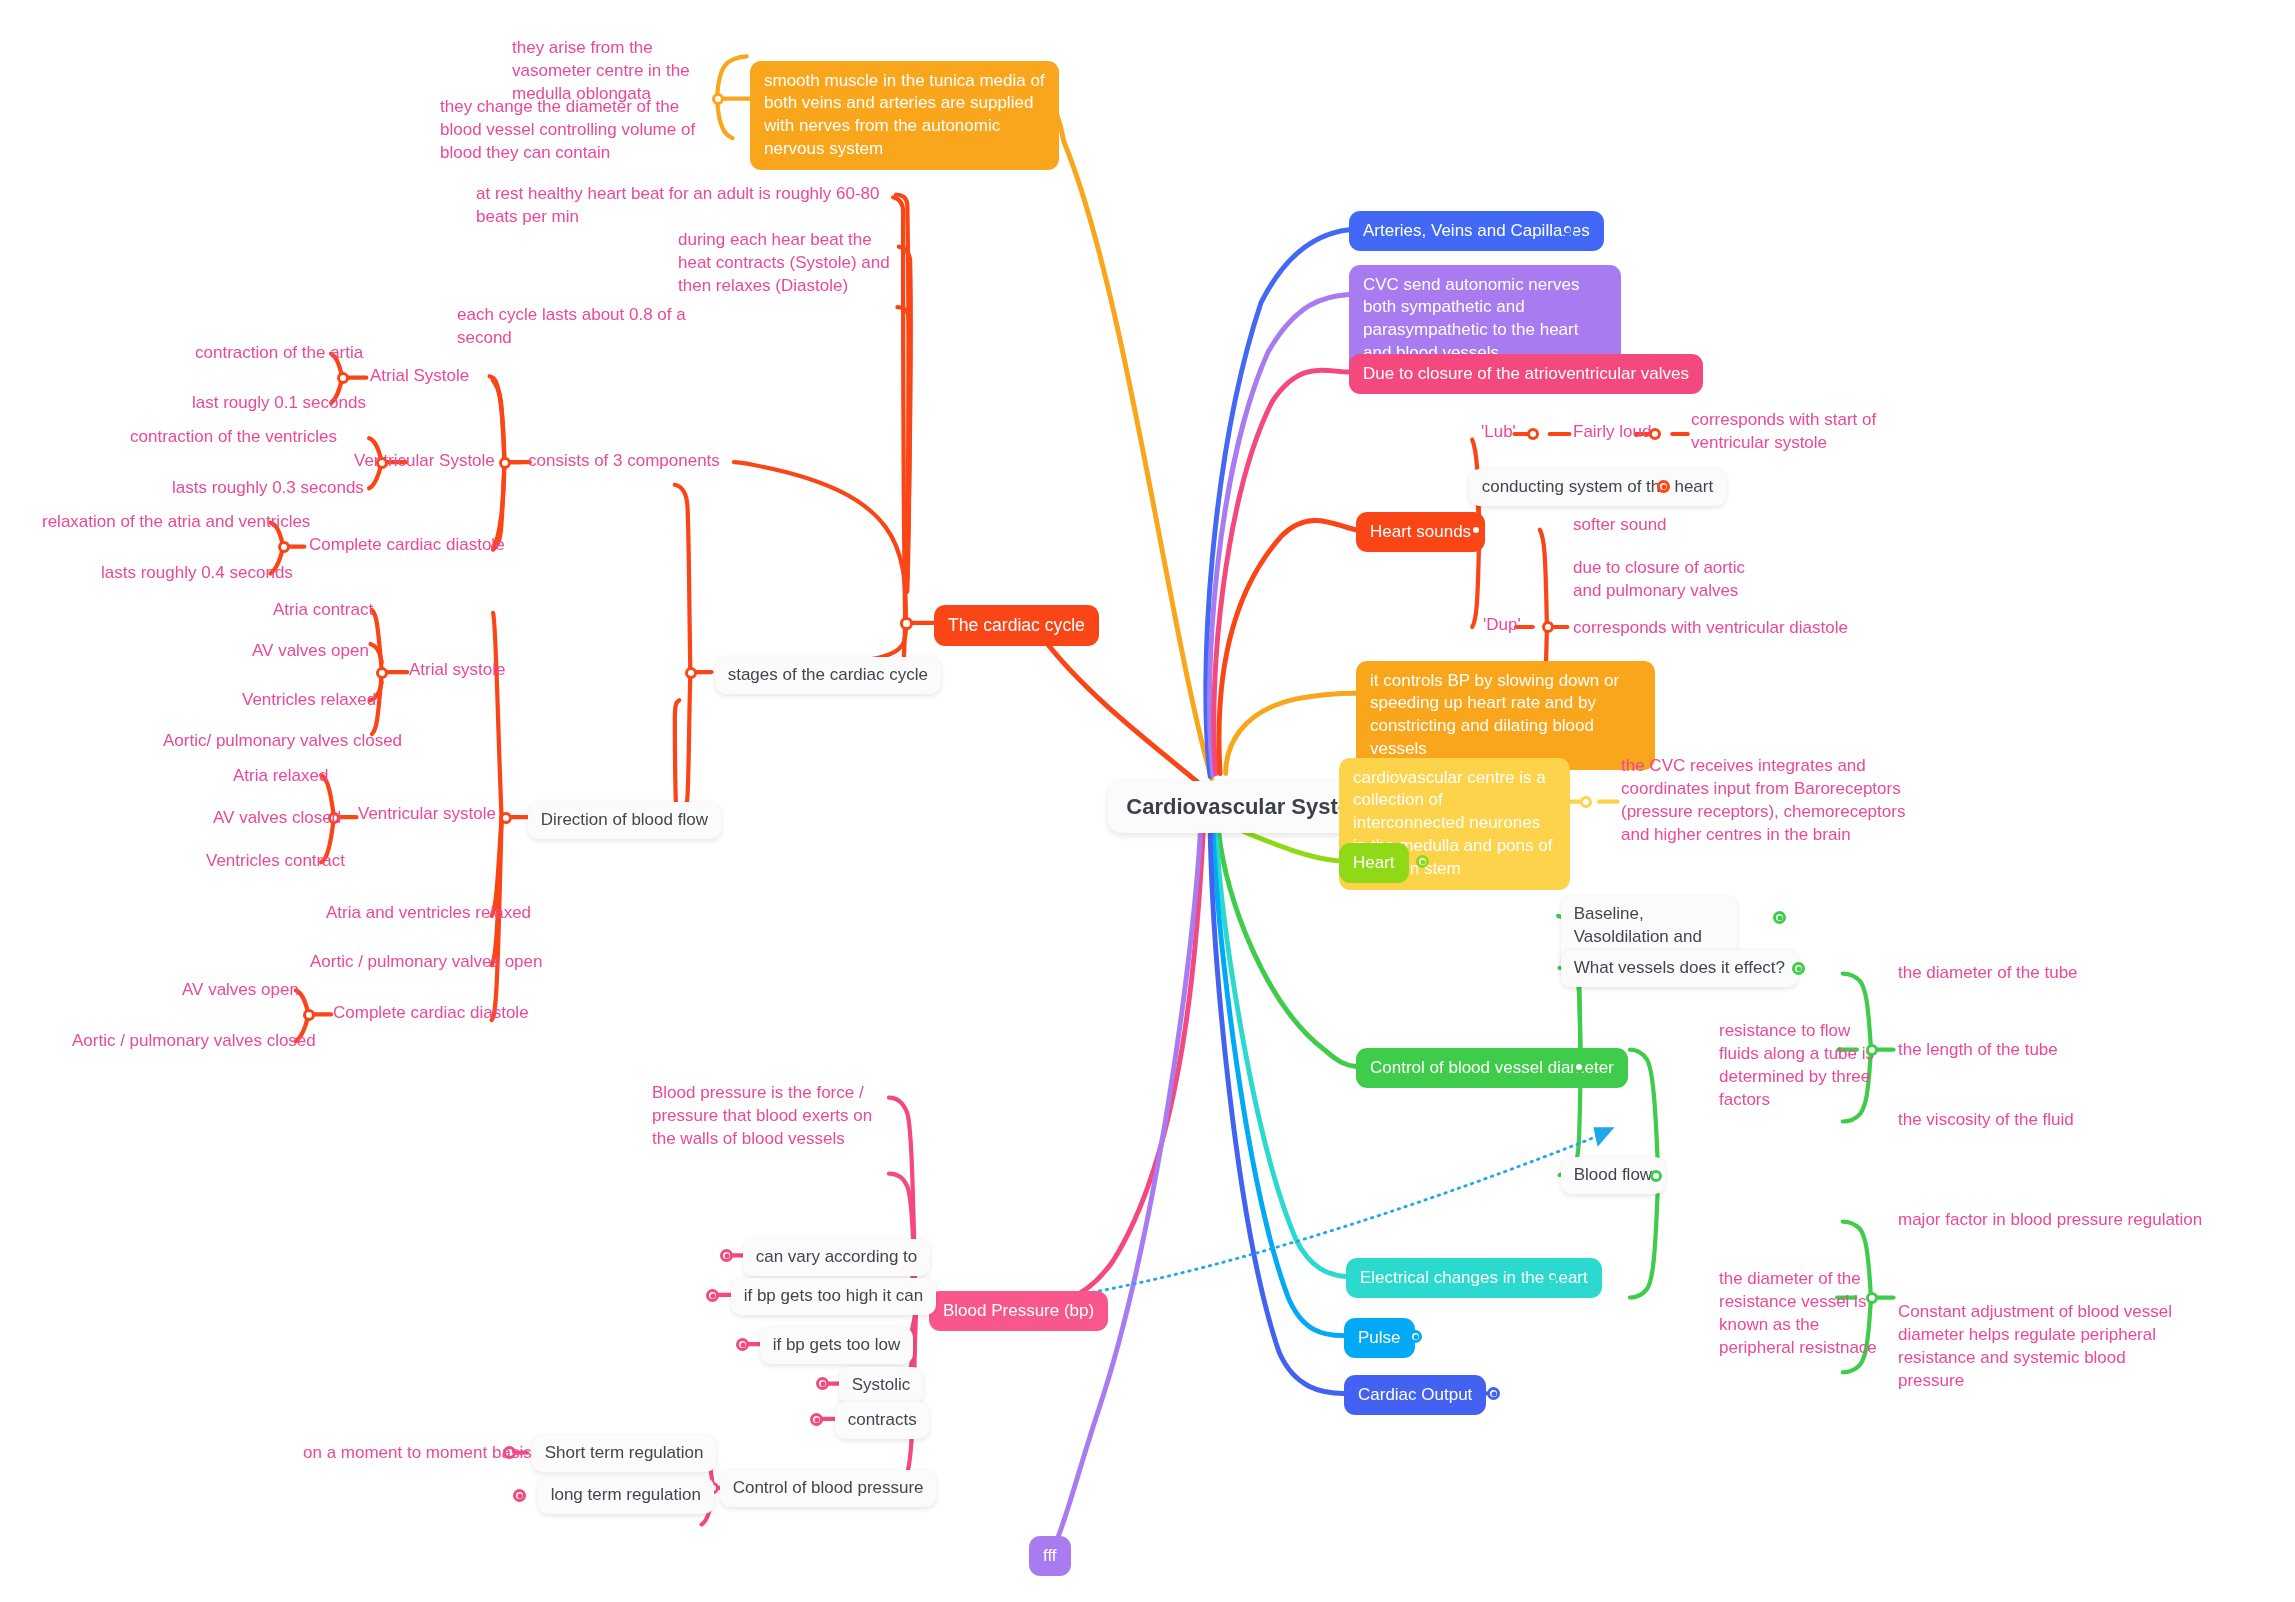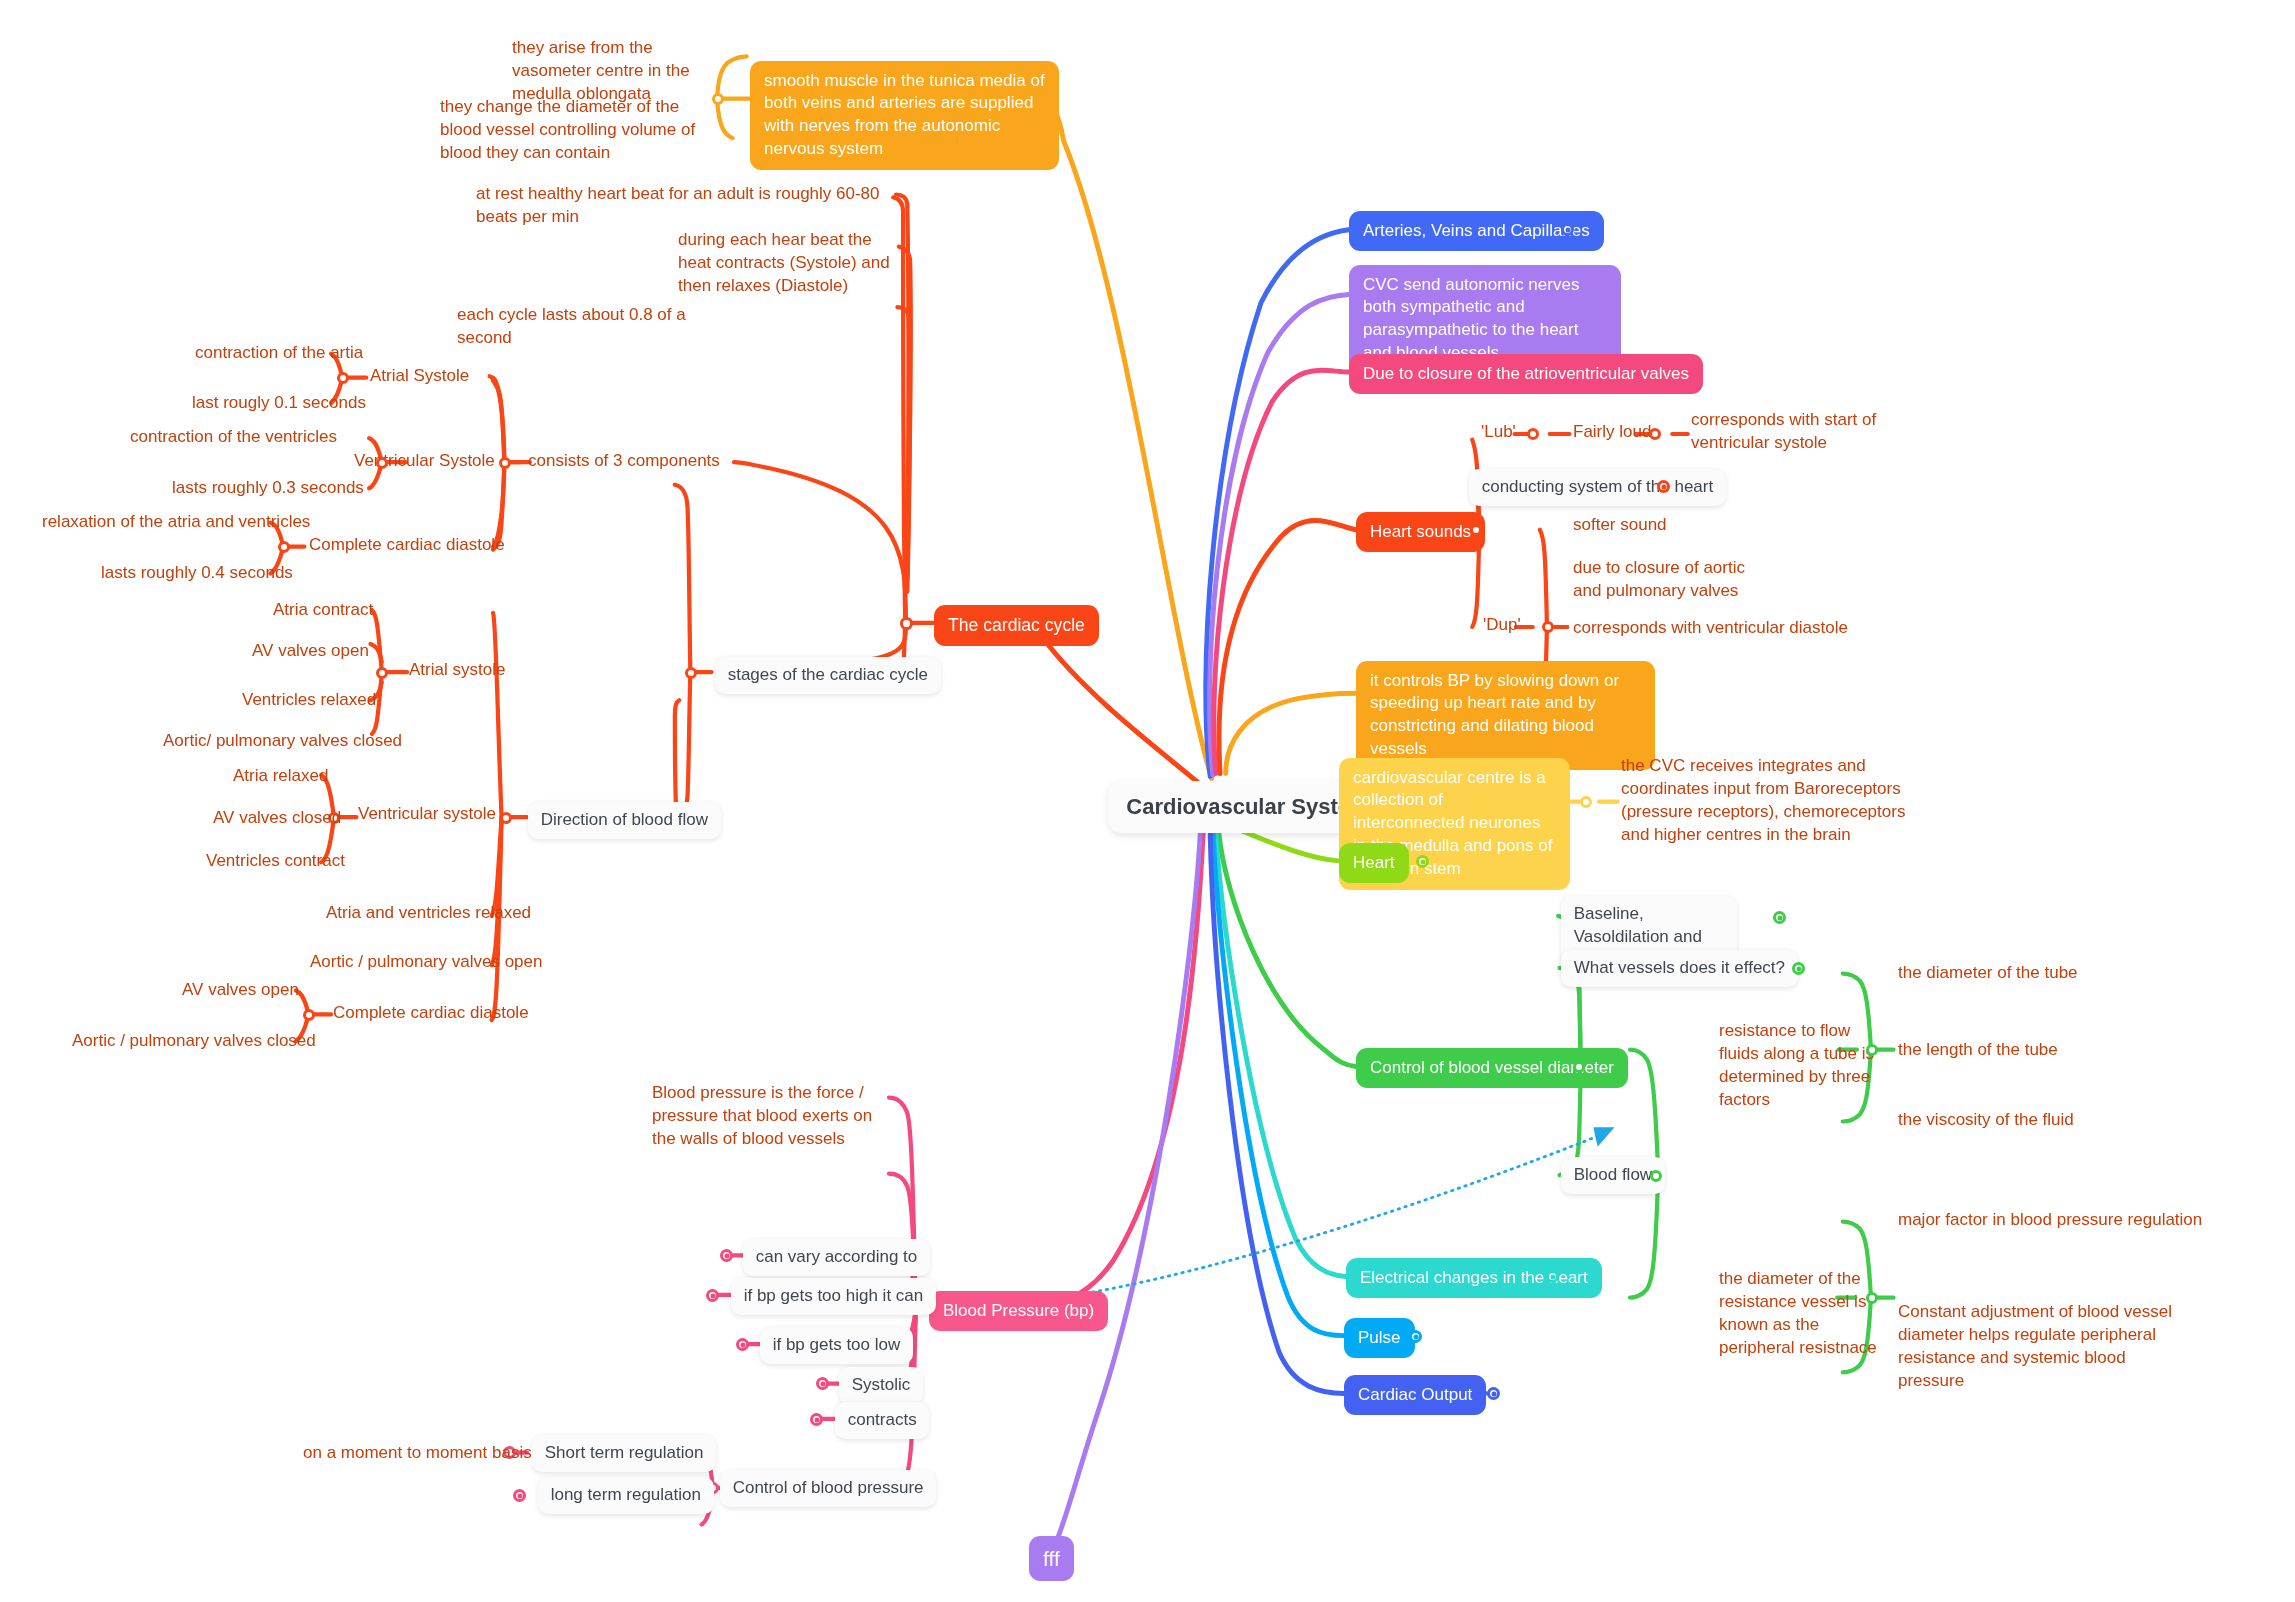--- a/index.html
+++ b/index.html
@@ -27,21 +27,21 @@
   }
   .node {
     position: absolute;
     box-sizing: border-box;
     display: flex;
     align-items: center;
     line-height: 1.35;
   }
   
   .n-plain {
-    color: #c2410c;
+    color: #ec4899;
     background: none;
   }
   
   .n-card {
     background: #fbfbfb;
     border-radius: 10px;
     color: #41464e;
     box-shadow: 0 1.4px 5px rgba(0,0,0,0.10);
     padding: 7px 12.7px;
   }
@@ -570,18 +570,18 @@
     <span>on a moment to moment basis</span>
   </div>
 
   <div class="node n-card" style="left:538px; top:1477px; font-size:17px;">
     <span>long term regulation</span>
   </div>
   <div class="bullet" style="left:513px; top:1489px; width:13.4px; height:13.4px; border:3.5px solid #F4497E;">
     <span class="dot" style="width:5px;height:5px;background:#F4497E;"></span>
   </div>
 
-  <div class="node n-fill" style="left:1029px; top:1536px; font-size:21px; background:#A87BF0;align-items:center;">
+  <div class="node n-fill" style="left:1029px; top:1536px; font-size:17px; background:#A87BF0;align-items:center;">
     <span>fff</span>
   </div>
 
 </div>
 
 
 </body></html>

